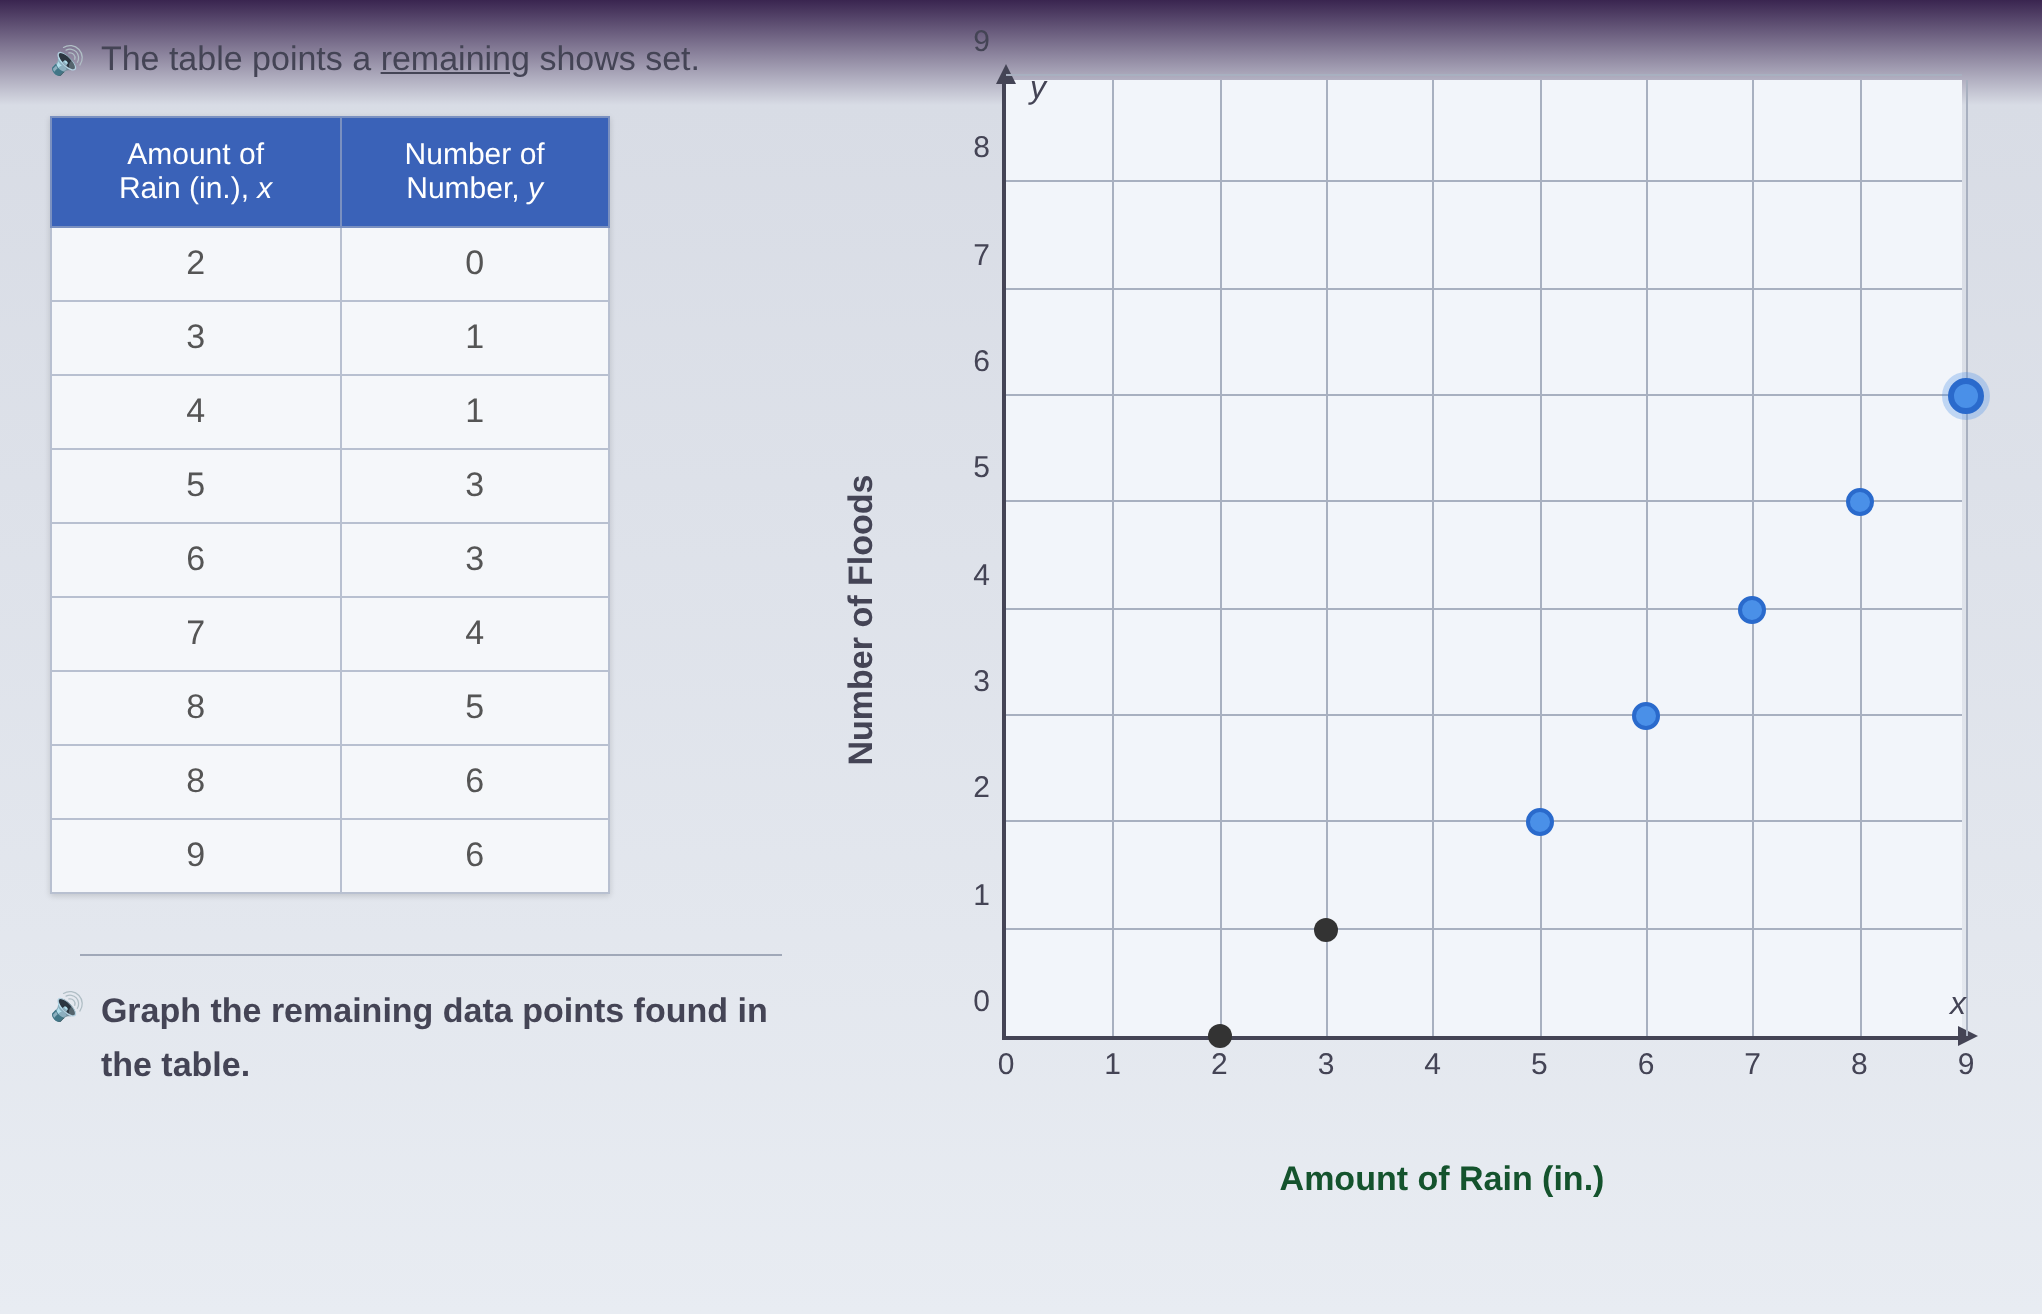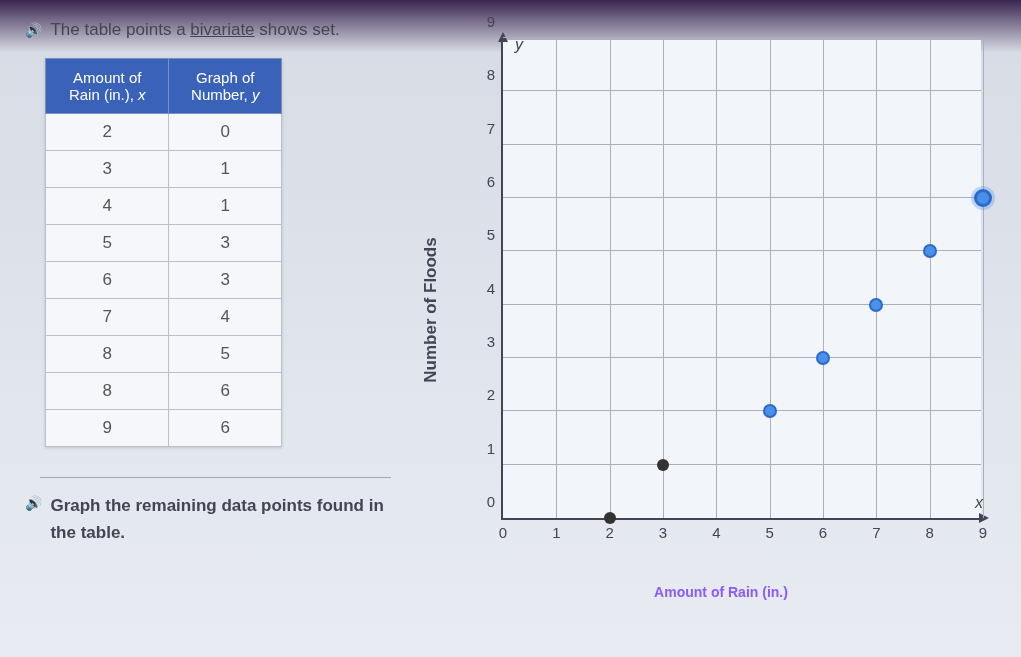--- a/index.html
+++ b/index.html
@@ -26,22 +26,21 @@
     .speaker-icon {
       color: #888;
       font-size: 14px;
     }
     .underline-link {
       text-decoration: underline;
       color: #445;
     }
     .data-table {
       border-collapse: collapse;
-      width: 237px;
-      margin-left: 20px;
+      width: 280px;
       margin-bottom: 30px;
       box-shadow: 0 1px 3px rgba(0,0,0,0.15);
     }
     .data-table th {
       background: #3a62b8;
       color: #fff;
       padding: 10px 8px;
       font-weight: normal;
       font-size: 15px;
       border: 1px solid #7a90c0;
@@ -87,23 +86,23 @@
       font-size: 17px;
       font-weight: bold;
       color: #445;
       white-space: nowrap;
     }
     .x-axis-label {
       position: absolute;
       bottom: -10px;
       left: 50%;
       transform: translateX(-50%);
-      font-size: 14px;
+      font-size: 17px;
       font-weight: bold;
-      color: #8b5cf6;
+      color: #14532d;
     }
     .plot-area {
       position: absolute;
       left: 60px;
       top: 10px;
       width: 480px;
       height: 480px;
       background: #f2f5fa;
       border-left: 2px solid #445;
       border-bottom: 2px solid #445;
@@ -158,33 +157,33 @@
       border-left: 10px solid #445;
     }
   </style>
 </head>
 <body>
 
 <div class="left-panel">
   <div class="intro-line">
     <span class="speaker-icon">🔊</span>
     <span>
-      <span>The table points a </span><span class="underline-link">bivariate</span><span> shows set.</span>
+      <span>The table points a </span><span class="underline-link">remaining</span><span> shows set.</span>
     </span>
   </div>
 
   <table class="data-table">
     <thead>
       <tr>
         <th>
           <span>Amount of</span><br>
           <span>Rain (in.), </span><span class="ital">x</span>
         </th>
         <th>
-          <span>Graph of</span><br>
+          <span>Number of</span><br>
           <span>Number, </span><span class="ital">y</span>
         </th>
       </tr>
     </thead>
     <tbody id="table-body">
         <tr>
           <td>2</td>
           <td>0</td>
         </tr>
         <tr>

